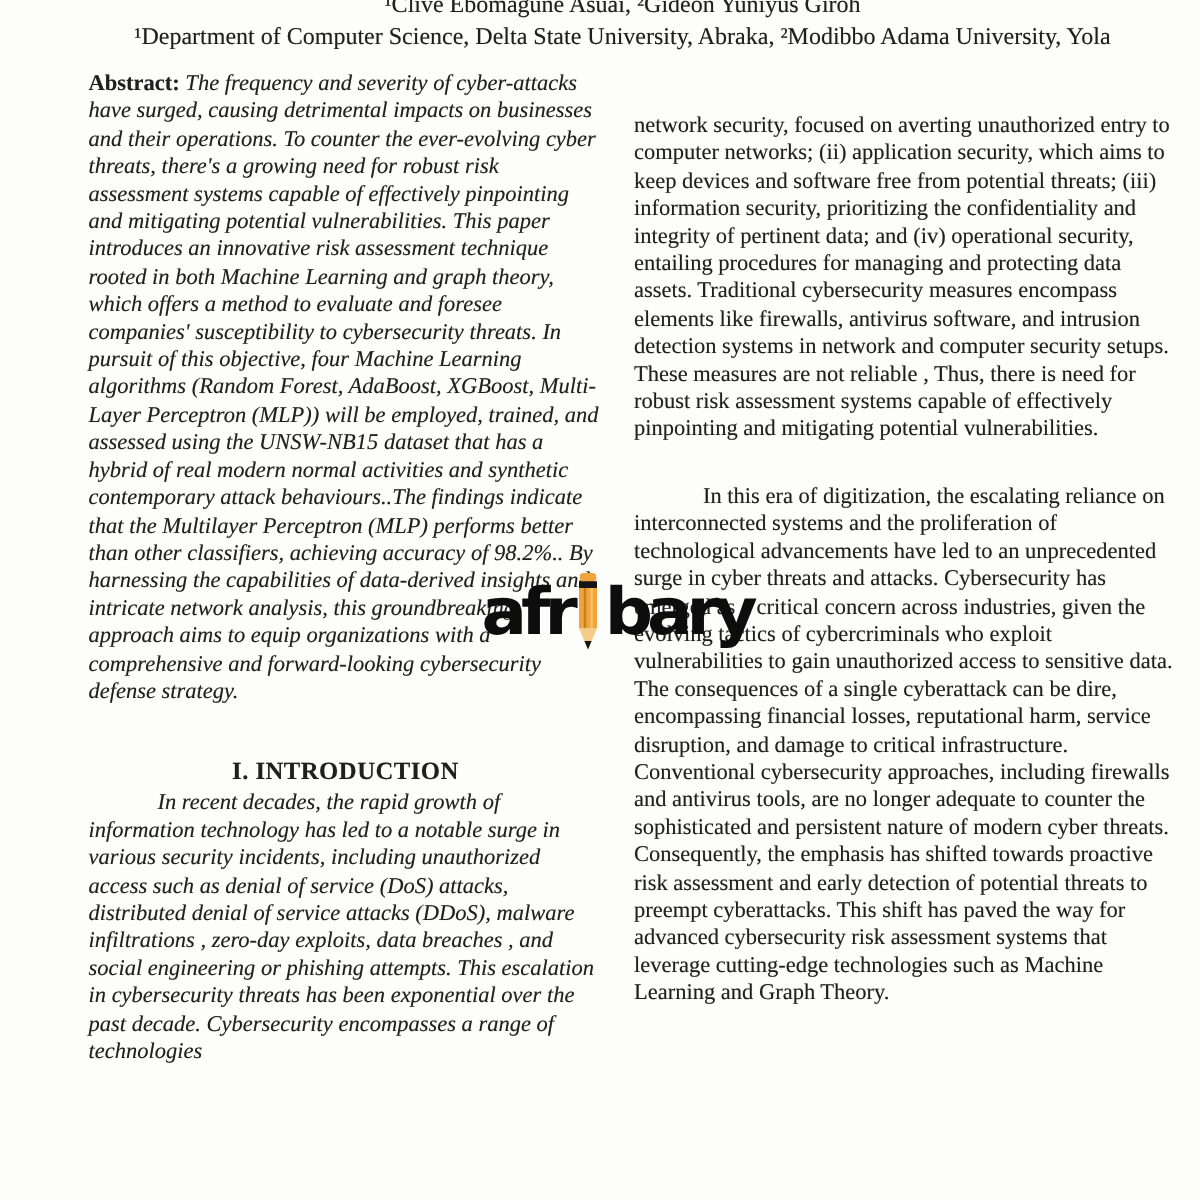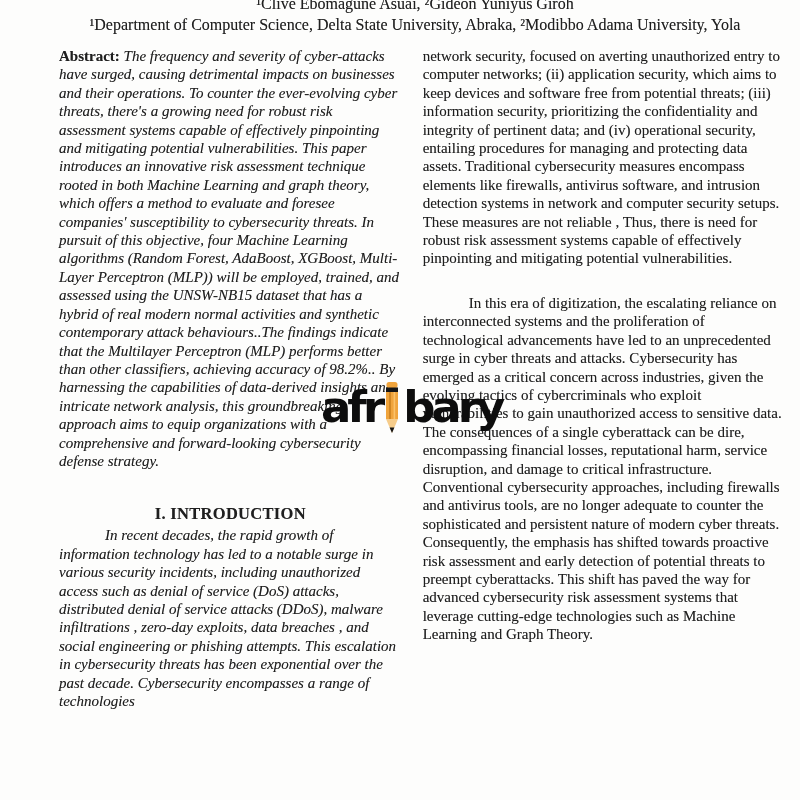--- a/index.html
+++ b/index.html
@@ -27,21 +27,21 @@
   }
   .columns {
     display: flex;
     margin-top: 12px;
     padding-left: 44px;
     padding-right: 32px;
     gap: 21px;
     align-items: flex-start;
   }
   .col-left  { width: 348px; }
-  .col-right { width: 366px; }
+  .col-right { width: 366px; margin-top: 28px; }
   .col-left p, .col-right p {
     margin: 0;
     font-size: 15px;
     line-height: 18.4px;
     text-align: left;
   }
   .abstract-par {
     font-style: italic;
   }
   .abstract-label {

